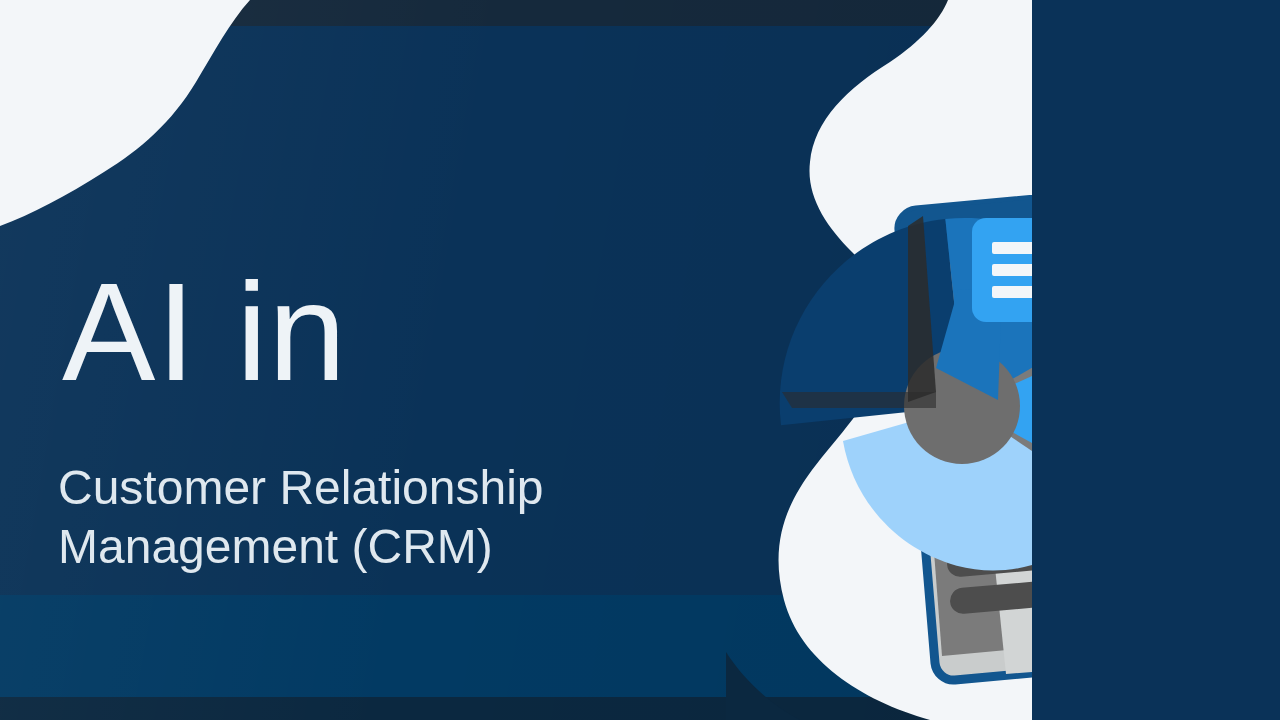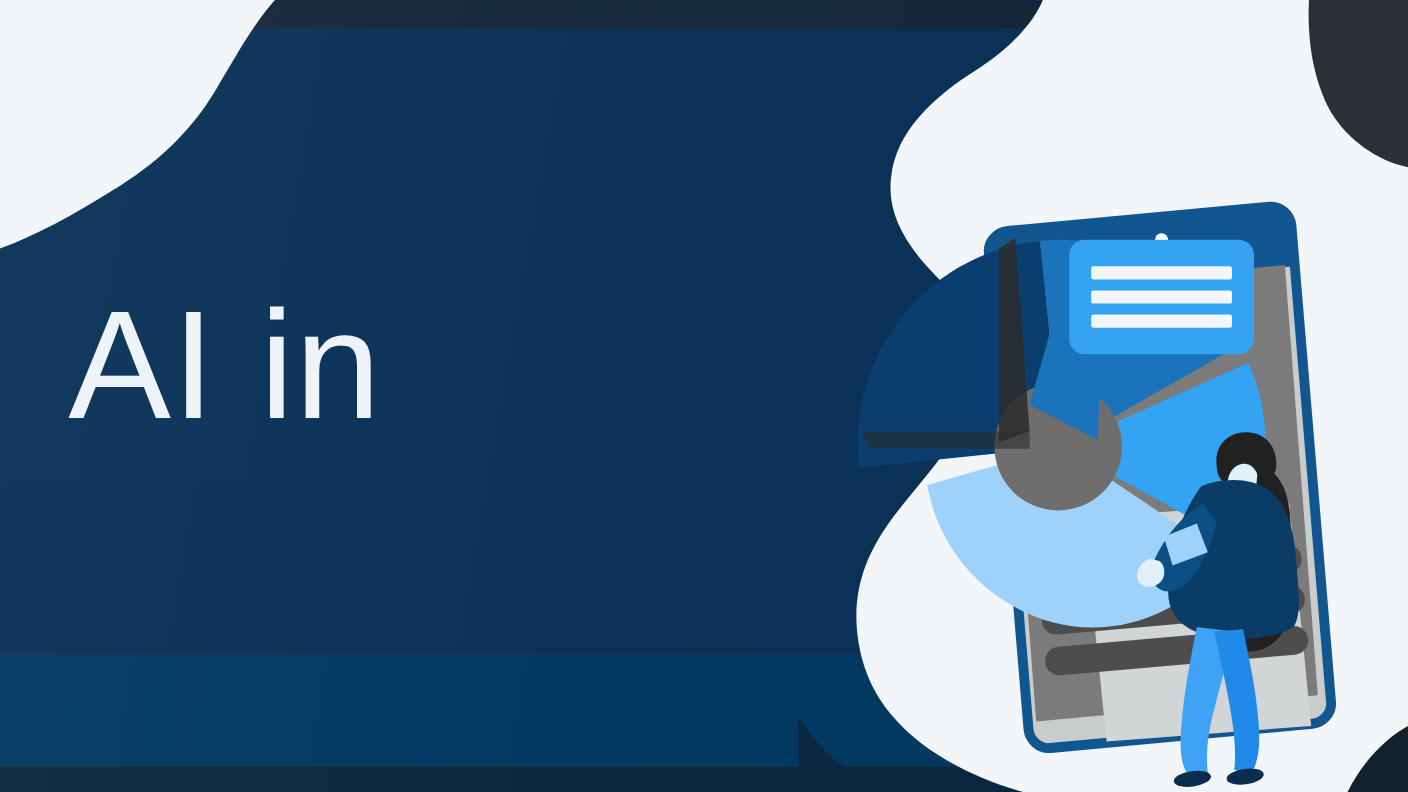--- a/index.html
+++ b/index.html
@@ -2,21 +2,21 @@
 <html><head>
 <meta charset="utf-8">
 <style>
   html, body {
     margin: 0;
     padding: 0;
     background: #0a3258;
   }
   #slide {
     position: relative;
-    width: 1280px;
+    width: 1032px;
     height: 720px;
     overflow: hidden;
     background: #7f1d1d;
     font-family: "Liberation Sans", sans-serif;
   }
 
   
   .band {
     position: absolute;
     left: 0;
@@ -117,20 +117,23 @@
 
     <path d="M1225,720 L1280,720 L1280,660 C1258,672 1238,694 1225,720 Z" fill="#14202e"></path>
 
     <path d="M726,720 L800,720 C770,704 744,680 726,652 Z" fill="#0b2840"></path>
   </svg>
 
   <div id="title-block">
     <h1 id="slide-title">AI in</h1>
   </div>
 
+  <div id="subtitle-block">
+    <p id="slide-subtitle">Customer Relationship Management (CRM)</p>
+  </div>
 
   <div id="illustration">
     <svg width="500" height="550" viewBox="0 0 500 550">
 
       <g>
 
         <path d="M176,40 L414,18 C424,17 433,25 434,35 L470,468 C471,478 463,487 453,488 L215,510 C205,511 196,503 195,493 L159,60 C158,50 166,41 176,40 Z" fill="#c9cccc"></path>
 
         <path d="M176,40 L414,18 C424,17 433,25 434,35 L470,468 C471,478 463,487 453,488 L215,510 C205,511 196,503 195,493 L159,60 C158,50 166,41 176,40 Z" fill="none" stroke="#12568f" stroke-width="9"></path>
 

